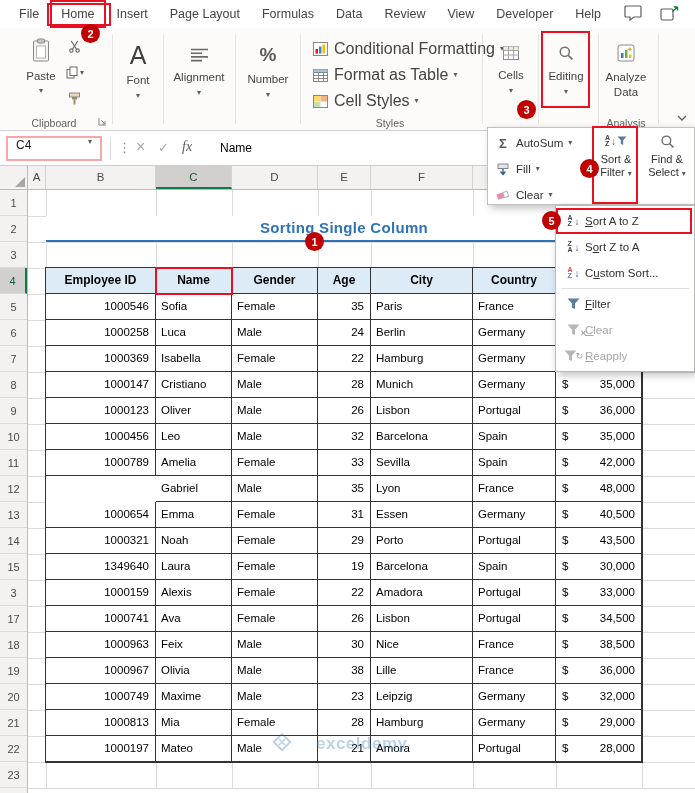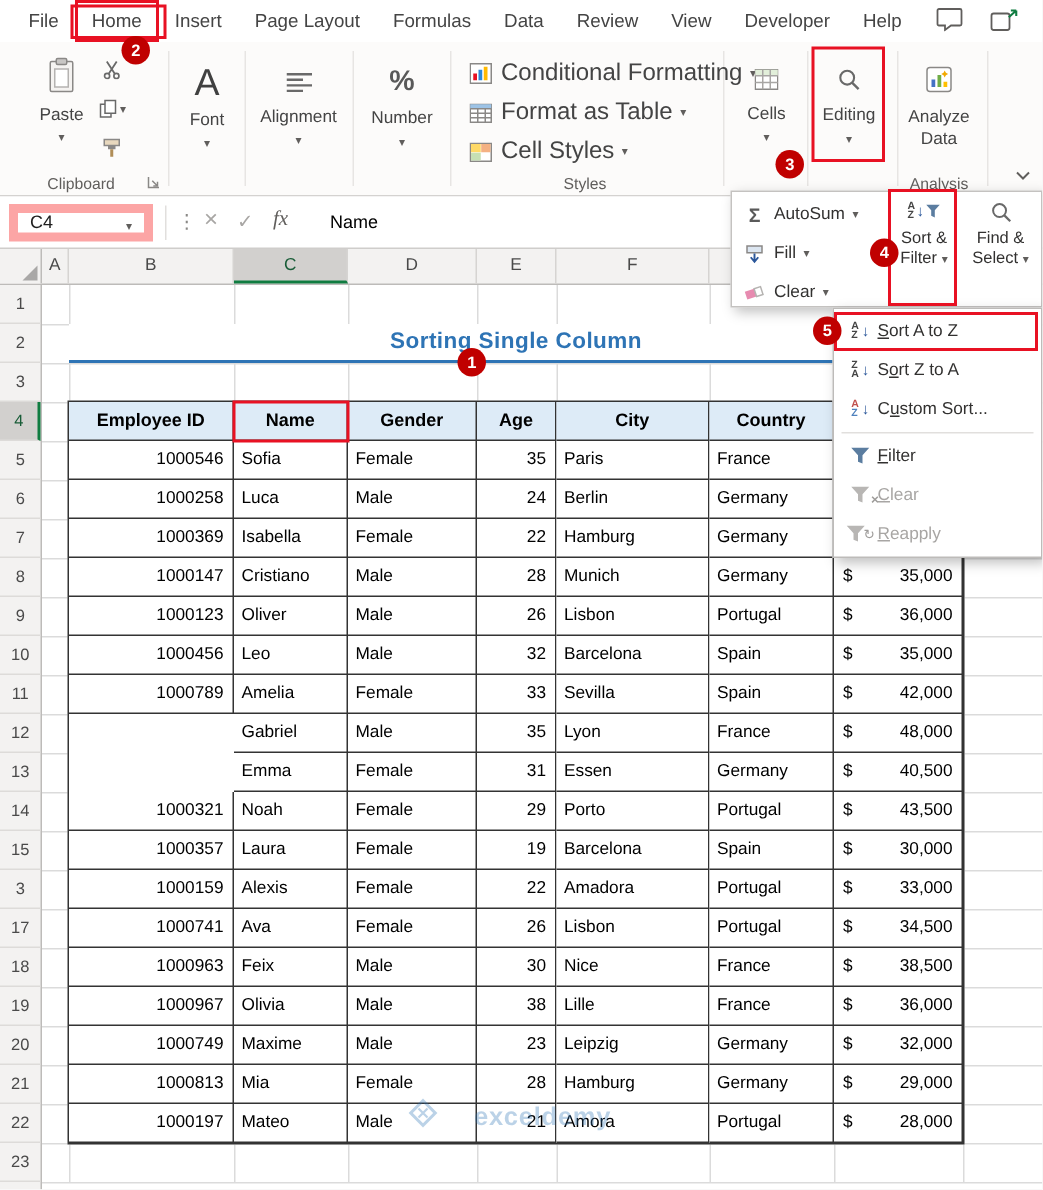--- a/index.html
+++ b/index.html
@@ -24,21 +24,21 @@
 .smallbtn{position:absolute;display:flex;align-items:center;gap:2px}
 .stylerow{position:absolute;display:flex;align-items:center;gap:5px;height:22px}
 .slbl{font-size:16px;color:#444}
 .sicon{display:flex;width:17px;justify-content:center}
 .bigA{font-size:25px;color:#404040;line-height:27px}
 .pct{font-size:19px;color:#595959;font-weight:bold;line-height:26px}
 .collapse{position:absolute;right:8px;bottom:5px}
 
 
 .fbar{position:absolute;left:0;top:131px;width:100%;height:35px;background:#fff;border-bottom:1px solid #cfcdcb;z-index:10}
-.namebox{position:absolute;left:6px;top:5px;width:96px;height:25px;border:6px solid #fca5a5;background:#fff;display:flex;align-items:flex-end;justify-content:space-between;padding:0 8px;font-size:12px;color:#202020}
+.namebox{position:absolute;left:6px;top:5px;width:96px;height:25px;border:2px solid #fca5a5;background:#fff;display:flex;align-items:flex-start;justify-content:space-between;padding:0 8px;font-size:12px;color:#202020}
 .fsep{position:absolute;left:110px;top:6px;height:23px;width:1px;background:#e1dfdd}
 .fdots{position:absolute;left:118px;top:9px;color:#8a8886;font-size:13px}
 .fx-cancel{position:absolute;left:136px;top:7px;color:#a8a6a4;font-size:16px}
 .fx-enter{position:absolute;left:158px;top:9px;color:#a8a6a4;font-size:13px}
 .fx{position:absolute;left:182px;top:8px;font-family:"Liberation Serif",serif;font-style:italic;font-size:14px;color:#605e5c}
 .fvalue{position:absolute;left:220px;top:10px;font-size:12px;color:#000}
 
 
 .sheet{position:absolute;left:0;top:166px;width:100%;height:627px;background:#fff;z-index:1}
 .colstrip{position:absolute;left:0;top:0;width:100%;height:24px;background:#f3f2f1;border-bottom:1px solid #bdbbb9}
@@ -419,40 +419,41 @@
           </div>
           <div class="tc txt" style="left: 110px; top: 208px; width: 76px;">Gabriel</div>
           <div class="tc txt" style="left: 186px; top: 208px; width: 86px;">Male</div>
           <div class="tc num" style="left: 272px; top: 208px; width: 53px;">35</div>
           <div class="tc txt" style="left: 325px; top: 208px; width: 102px;">Lyon</div>
           <div class="tc txt" style="left: 427px; top: 208px; width: 83px;">France</div>
           <div class="tc sal" style="left: 510px; top: 208px; width: 86px;">
             <span>$</span>
             <span>48,000</span>
           </div>
+          <div class="tc num" style="left: 0px; top: 234px; width: 110px;">1000654</div>
           <div class="tc txt" style="left: 110px; top: 234px; width: 76px;">Emma</div>
           <div class="tc txt" style="left: 186px; top: 234px; width: 86px;">Female</div>
           <div class="tc num" style="left: 272px; top: 234px; width: 53px;">31</div>
           <div class="tc txt" style="left: 325px; top: 234px; width: 102px;">Essen</div>
           <div class="tc txt" style="left: 427px; top: 234px; width: 83px;">Germany</div>
           <div class="tc sal" style="left: 510px; top: 234px; width: 86px;">
             <span>$</span>
             <span>40,500</span>
           </div>
           <div class="tc num" style="left: 0px; top: 260px; width: 110px;">1000321</div>
           <div class="tc txt" style="left: 110px; top: 260px; width: 76px;">Noah</div>
           <div class="tc txt" style="left: 186px; top: 260px; width: 86px;">Female</div>
           <div class="tc num" style="left: 272px; top: 260px; width: 53px;">29</div>
           <div class="tc txt" style="left: 325px; top: 260px; width: 102px;">Porto</div>
           <div class="tc txt" style="left: 427px; top: 260px; width: 83px;">Portugal</div>
           <div class="tc sal" style="left: 510px; top: 260px; width: 86px;">
             <span>$</span>
             <span>43,500</span>
           </div>
-          <div class="tc num" style="left: 0px; top: 286px; width: 110px;">1000357</div>
+          <div class="tc num" style="left: 0px; top: 286px; width: 110px;">1349640</div>
           <div class="tc txt" style="left: 110px; top: 286px; width: 76px;">Laura</div>
           <div class="tc txt" style="left: 186px; top: 286px; width: 86px;">Female</div>
           <div class="tc num" style="left: 272px; top: 286px; width: 53px;">19</div>
           <div class="tc txt" style="left: 325px; top: 286px; width: 102px;">Barcelona</div>
           <div class="tc txt" style="left: 427px; top: 286px; width: 83px;">Spain</div>
           <div class="tc sal" style="left: 510px; top: 286px; width: 86px;">
             <span>$</span>
             <span>30,000</span>
           </div>
           <div class="tc num" style="left: 0px; top: 312px; width: 110px;">1000159</div>

